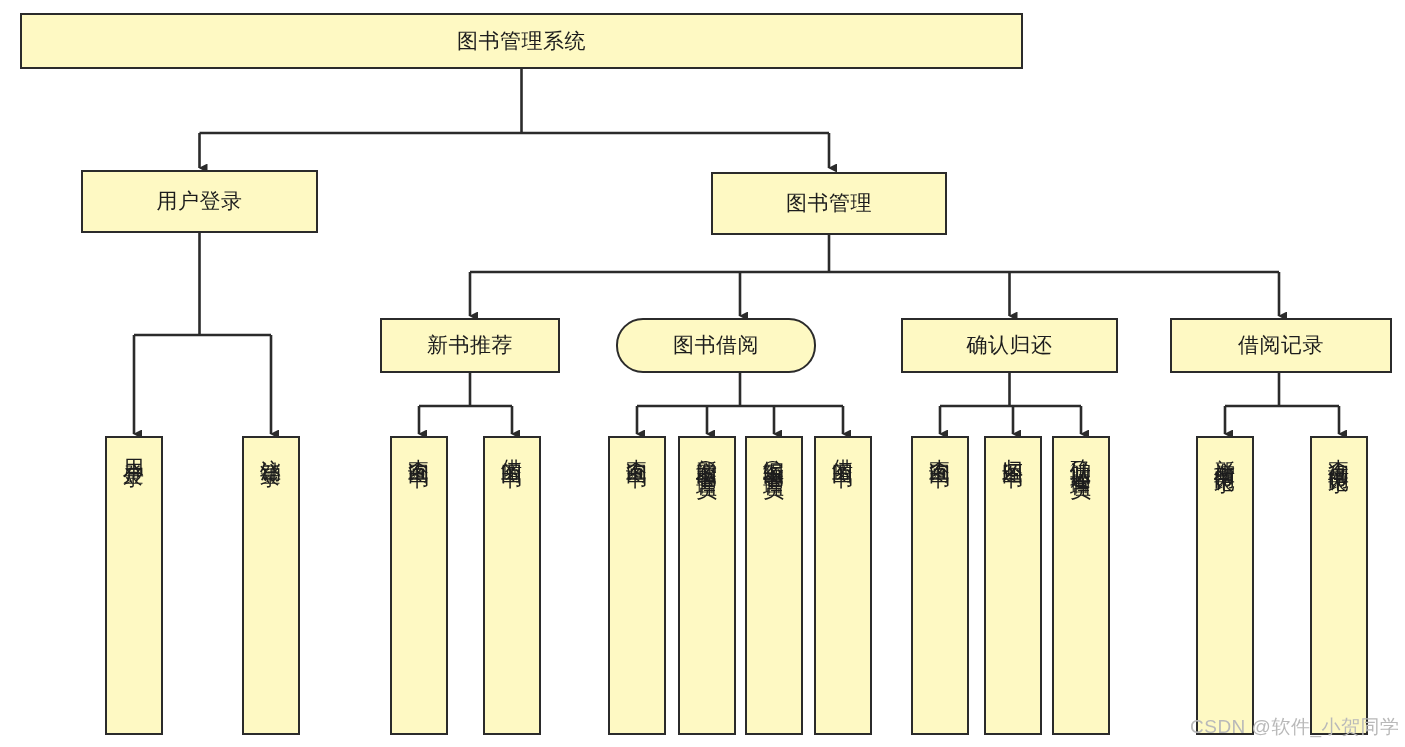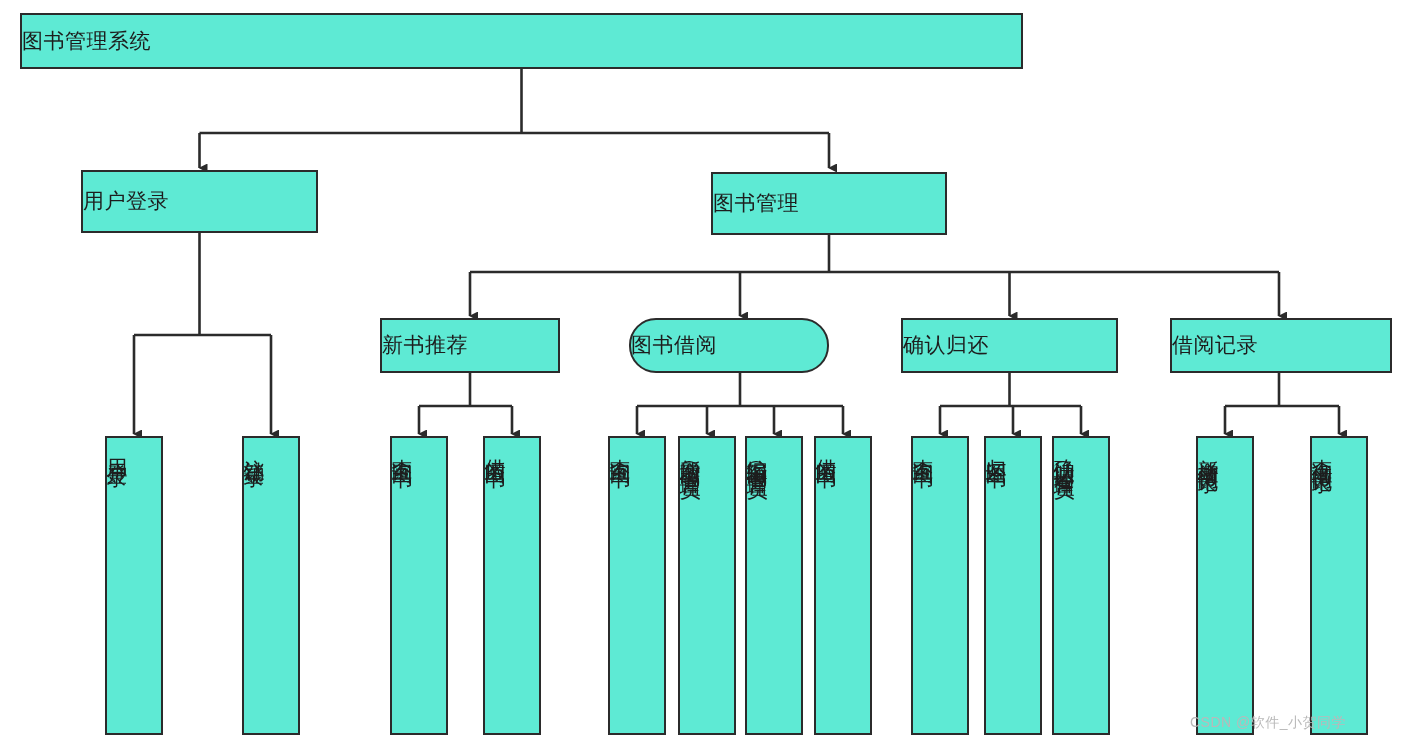--- a/index.html
+++ b/index.html
@@ -23,24 +23,25 @@
     position: absolute;
     left: 0;
     top: 0;
     width: 1405px;
     height: 747px;
     pointer-events: none;
   }
   .node {
     position: absolute;
     box-sizing: border-box;
-    background: #5eead4;
+    background: #fef9c3;
     border: 2px solid #2b2b2b;
     display: flex;
     align-items: center;
+    justify-content: center;
     overflow: hidden;
   }
   .node .node-label {
     color: #1d1d1d;
     font-size: 21px;
     line-height: 1.18;
     letter-spacing: 0.5px;
     white-space: nowrap;
     text-align: center;
   }
@@ -53,21 +54,21 @@
     text-orientation: upright;
     -webkit-writing-mode: vertical-rl;
     font-size: 21px;
     letter-spacing: 3px;
     line-height: 1;
     white-space: nowrap;
   }
   .watermark {
     position: absolute;
     color: #b9b9b9;
-    font-size: 14px;
+    font-size: 19px;
     letter-spacing: 0.5px;
     white-space: nowrap;
     pointer-events: none;
   }
 </style>
 </head>
 <body>
 
 <div id="diagram-root">
 
@@ -120,21 +121,21 @@
       </div>
       <div class="node" style="left: 81px; top: 170px; width: 237px; height: 63px;">
         <span class="node-label">用户登录</span>
       </div>
       <div class="node" style="left: 711px; top: 172px; width: 236px; height: 63px;">
         <span class="node-label">图书管理</span>
       </div>
       <div class="node" style="left: 380px; top: 318px; width: 180px; height: 55px;">
         <span class="node-label">新书推荐</span>
       </div>
-      <div class="node" style="left: 629px; top: 318px; width: 200px; height: 55px; border-radius: 27px;">
+      <div class="node" style="left: 616px; top: 318px; width: 200px; height: 55px; border-radius: 27px;">
         <span class="node-label">图书借阅</span>
       </div>
       <div class="node" style="left: 901px; top: 318px; width: 217px; height: 55px;">
         <span class="node-label">确认归还</span>
       </div>
       <div class="node" style="left: 1170px; top: 318px; width: 222px; height: 55px;">
         <span class="node-label">借阅记录</span>
       </div>
       <div class="node vertical" style="left: 105px; top: 436px; width: 58px; height: 299px;">
         <span class="node-label">用户登录</span>

